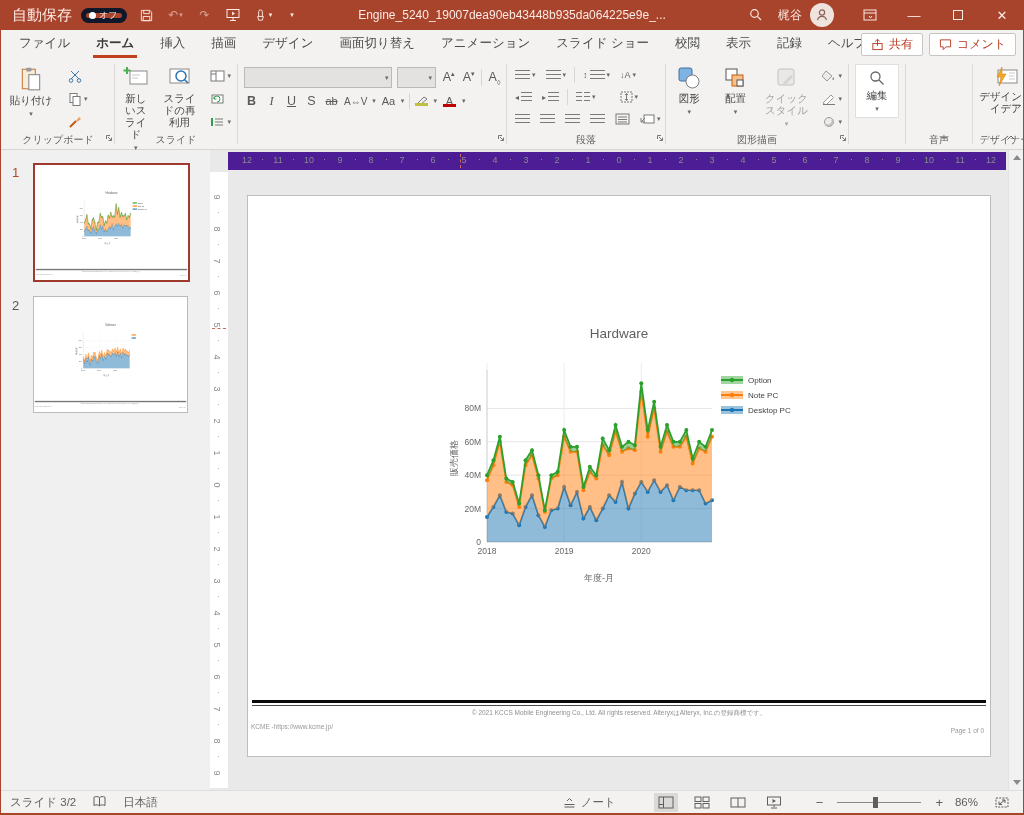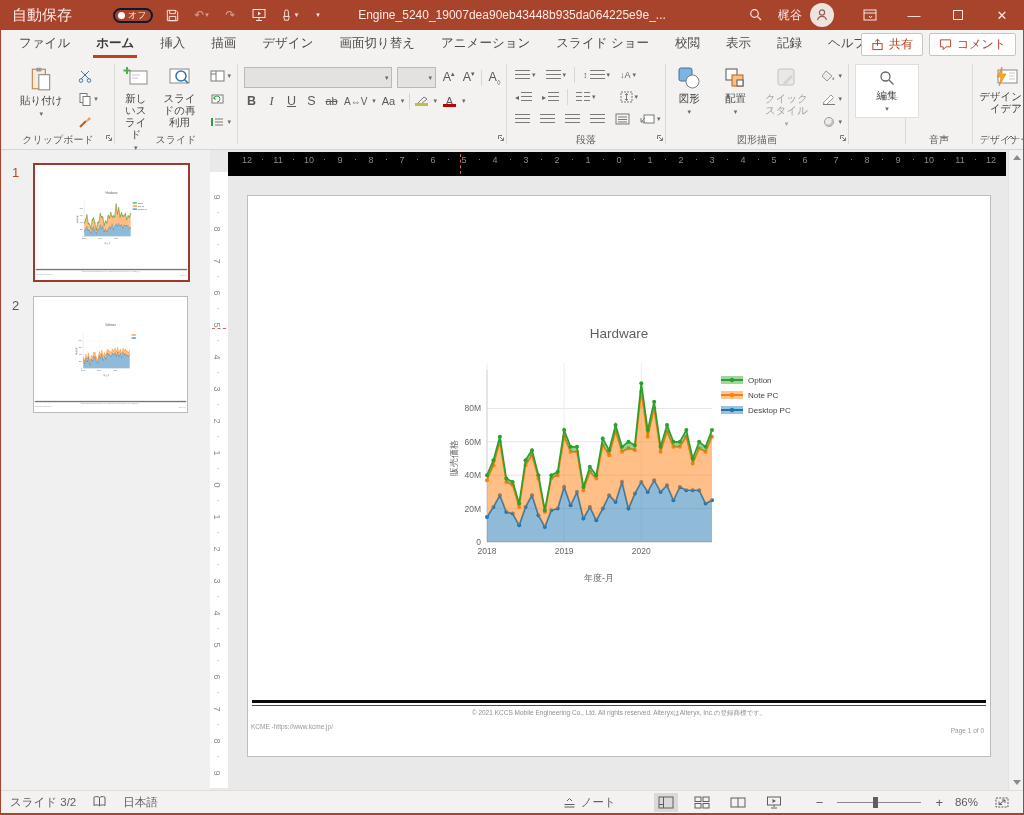--- a/index.html
+++ b/index.html
@@ -8,22 +8,22 @@
   .window { position:relative; width:1024px; height:815px; background:#fff; overflow:hidden; }
   .win-edge-l,.win-edge-r { position:absolute; top:0; bottom:0; width:1px; background:#A8432C; z-index:50; }
   .win-edge-l{left:0} .win-edge-r{right:0}
   .win-edge-b { position:absolute; left:0; right:0; bottom:0; height:2px; background:#A8432C; z-index:50; }
 
   
   .titlebar { position:absolute; left:0; top:0; right:0; height:30px; background:#A8432C; color:#fff;
               display:flex; align-items:center; font-size:12px; }
   .tb-left { display:flex; align-items:center; gap:9px; padding-left:12px; z-index:2; }
   .tb-text { font-size:15px; color:#fde9e3; }
-  .toggle { display:flex; align-items:center; gap:3px; border:2px solid #0f172a; border-radius:8px;
-            height:15px; padding:0 5px 0 3px; cursor:default;margin-left:32px; }
+  .toggle { display:flex; align-items:center; gap:3px; border:5px solid #0f172a; border-radius:8px;
+            height:15px; padding:0 5px 0 3px; cursor:default; }
   .knob { width:7px; height:7px; border-radius:50%; background:#fff; }
   .tg-txt { font-size:9px; color:#fde9e3; }
   .tb-btn { display:flex; align-items:center; justify-content:center; min-width:20px; height:28px; color:#fceae4; }
   .tb-btn.dim { opacity:.55; }
   .car-w { font-size:7px; color:#fceae4; margin-left:1px; }
   .tb-title { position:absolute; left:0; right:0; text-align:center; color:#fceae4; font-size:12px; pointer-events:none; }
   .tb-right { position:absolute; right:0; top:0; display:flex; align-items:center; height:30px; }
   .tb-user { font-size:12px; color:#fceae4; margin:0 8px 0 6px; }
   .avatar { width:24px; height:24px; border-radius:50%; background:#EFE3DE; display:flex; align-items:center; justify-content:center; margin-right:14px; }
   .winctl { width:44px; height:30px; display:flex; align-items:center; justify-content:center; color:#fceae4; font-size:13px; }
@@ -38,21 +38,21 @@
   .tab.active::after { content:""; position:absolute; left:10px; right:10px; bottom:1px; height:3px; background:#C2401F; }
   .tabrow-right { position:absolute; right:8px; top:3px; display:flex; gap:6px; }
   .pillbtn { display:flex; align-items:center; gap:5px; border:1px solid #C8C6C4; background:#fff;
              color:#B53A1F; font-size:12px; height:23px; padding:0 9px; border-radius:2px; }
 
   
   .ribbon { position:absolute; left:0; top:59px; right:0; height:91px; background:#F3F2F1;
             border-bottom:1px solid #D8D6D4; display:flex; padding:0 2px; }
   .rg { position:relative; display:flex; flex-direction:column; padding:5px 4px 16px 6px; flex:0 0 auto; }
   .rg-div { width:1px; background:#DCDAD8; margin:5px 0; flex:0 0 auto; }
-  .rg-body { display:flex; gap:12px; flex:1;justify-content:center; }
+  .rg-body { display:flex; gap:12px; flex:1; }
   .rg-label { position:absolute; left:0; right:0; bottom:2px; text-align:center; font-size:10px; color:#605E5C; white-space:nowrap; }
   .launcher { position:absolute; right:1px; bottom:3px; }
   .bigbtn { display:flex; flex-direction:column; align-items:center; text-align:center;
             font-size:10.5px; color:#444; line-height:12px; gap:2px; padding-top:2px; word-break:break-all; }
   .bigbtn .car { font-size:7px; color:#6a6a6a; }
   .dis { color:#A6A4A2 !important; }
   .smallcol { display:flex; flex-direction:column; justify-content:flex-start; gap:5px; padding-top:3px; }
   .sbtn { height:18px; display:flex; align-items:center; gap:2px; font-size:11px; color:#555; padding:0 2px; }
   .car { font-size:7px; color:#6a6a6a; }
   .frow { display:flex; align-items:center; gap:5px; margin:3px 0 2px; }
@@ -69,21 +69,21 @@
   .thumb-num { position:absolute; left:12px; font-size:13px; }
   .num-sel { color:#B7472A; }
   .num-plain { color:#555; }
   .thumb-frame { position:absolute; left:33px; background:#fff; cursor:pointer; }
   .thumb-frame.sel { border:2px solid #9E3A2B; }
   .thumb-frame.plain { border:1px solid #BDBBB9; }
   .thumb-view { width:153px; height:115px; overflow:hidden; background:#fff; }
   .thumb-view .slide-content { transform:scale(0.2062); transform-origin:0 0; }
 
   .editor { position:absolute; left:210px; top:0; width:798px; height:100%; }
-  .hruler { position:absolute; left:18px; top:2px; right:2px; height:24px; background:#000000; overflow:hidden; }
+  .hruler { position:absolute; left:18px; top:2px; right:2px; height:18px; background:#4c1d95; overflow:hidden; }
   .vruler { position:absolute; left:0; top:22px; width:18px; bottom:2px; background:#fff; overflow:hidden; }
   .rnum { position:absolute; font-size:9px; color:#8a8a8a; transform:translateX(-50%); top:3px; }
   .rdot { position:absolute; font-size:8px; color:#9a9a9a; transform:translateX(-50%); top:3px; }
   .vnum { position:absolute; font-size:9px; color:#8a8a8a; left:4px; transform:rotate(90deg); }
   .vdot { position:absolute; font-size:8px; color:#9a9a9a; left:7px; }
   .hguide { position:absolute; left:232px; top:2px; bottom:2px; border-left:1px dashed #CD6A5A; }
   .vguide { position:absolute; top:156px; left:2px; right:2px; border-top:1px dashed #CD6A5A; }
 
   .slide-main { position:absolute; left:38px; top:46px; width:742px; height:560px; background:#fff; box-shadow:0 0 0 1px #BDBDBD; }
   .slide-content { position:relative; width:742px; height:560px; background:#fff; }
@@ -490,21 +490,21 @@
       <span class="launcher">
         <svg width="8" height="8" viewBox="0 0 8 8">
             <path d="M1.5 1.5H5M1.5 1.5V5" stroke="#777" fill="none"></path>
             <path d="M3 3l3.2 3.2M6.5 3.6v2.9H3.6" stroke="#777" fill="none"></path>
           </svg>
       </span>
     </div>
     <div class="rg-div"></div>
 
     <div class="rg" style="width:56px">
-      <div class="bigbtn" style="width:64px;background:#fff;border:1px solid #E1DFDD;padding:4px 0 2px">
+      <div class="bigbtn" style="width:44px;background:#fff;border:1px solid #E1DFDD;padding:4px 0 2px">
         <svg width="18" height="18" viewBox="0 0 18 18">
             <circle cx="7.5" cy="7.5" r="4.5" fill="none" stroke="#666" stroke-width="1.3"></circle>
             <path d="M11 11l4.5 4.5" stroke="#666" stroke-width="1.3"></path>
           </svg>
         <span>編集</span>
         <span class="car">▾</span>
       </div>
     </div>
     <div class="rg-div"></div>
 

